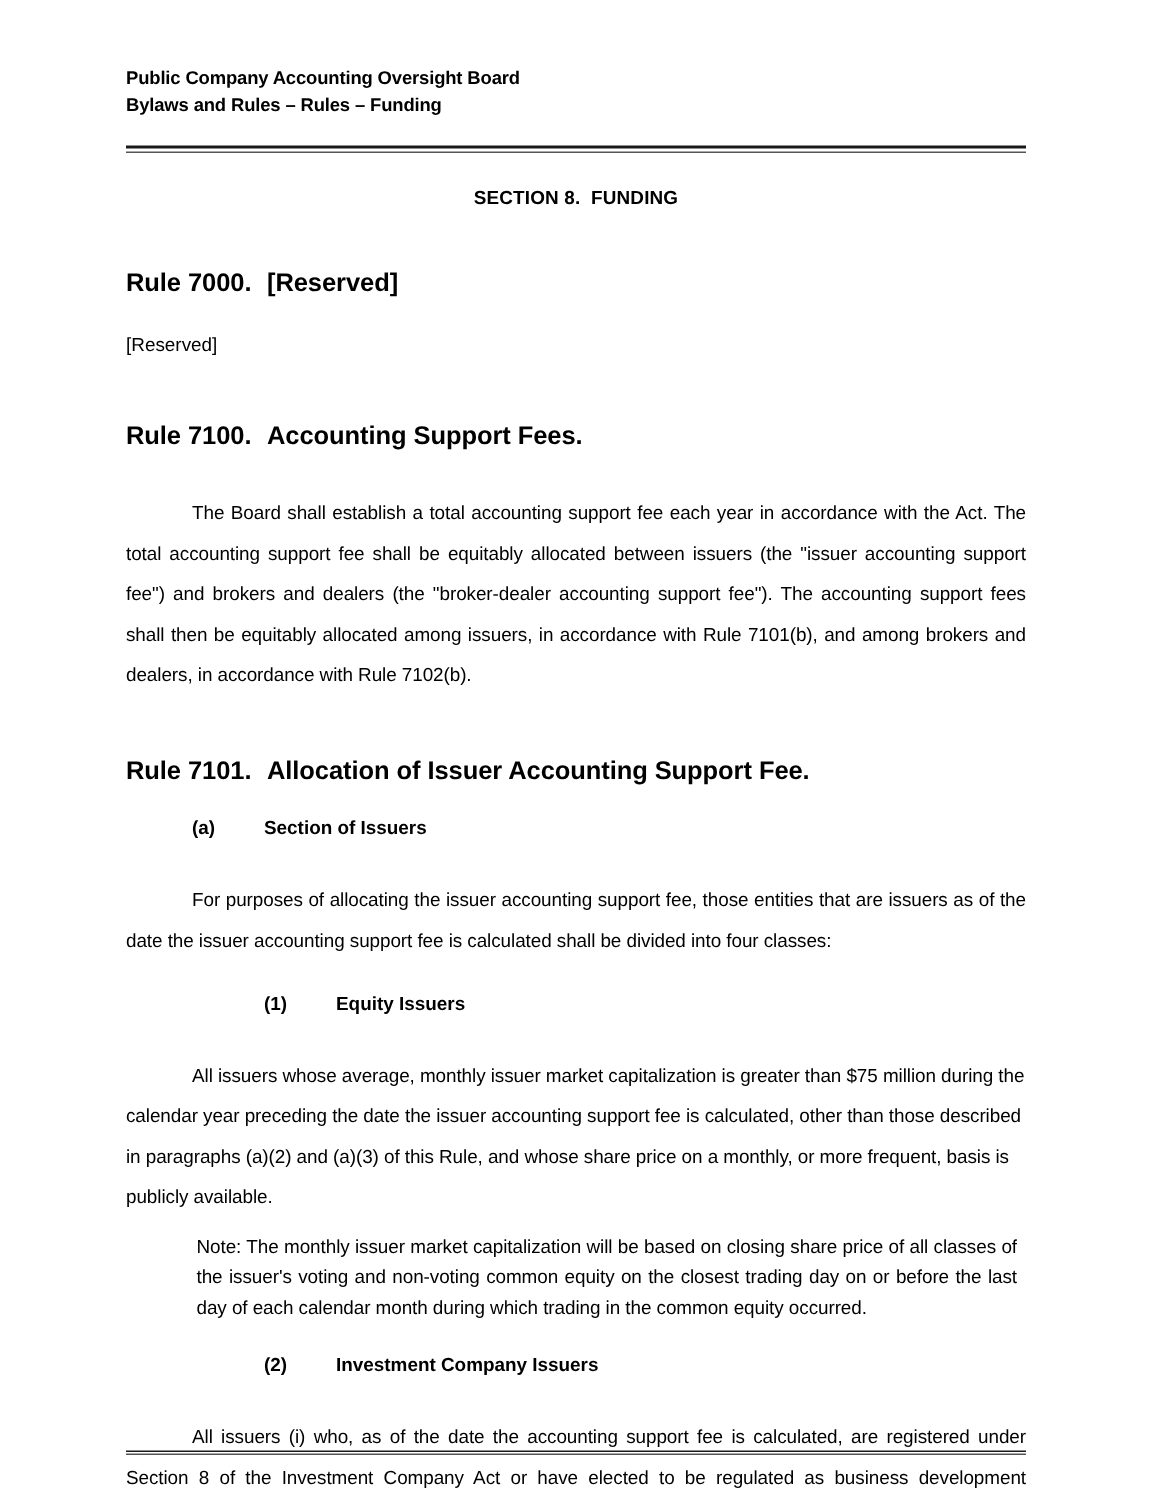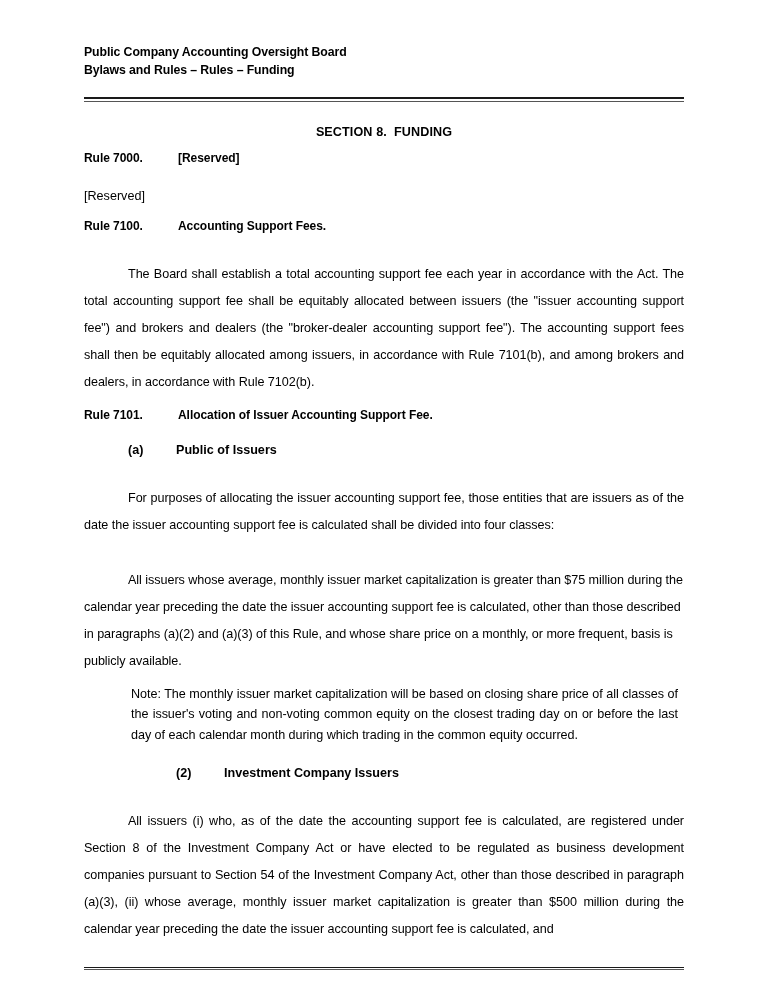--- a/index.html
+++ b/index.html
@@ -46,23 +46,23 @@
     text-align: center;
     font-size: 12.6px;
     font-weight: bold;
     letter-spacing: 0.1px;
     margin-top: 23px;
     white-space: pre;
   }
 
   
   .rule-heading {
-    font-size: 12px;
+    font-size: 17px;
     font-weight: bold;
-    margin-top: 12px;
+    margin-top: 40px;
     letter-spacing: -0.05px;
     white-space: nowrap;
   }
   .rule-heading .rule-num {
     display: inline-block;
     width: 94px;
   }
 
   
   .plain {
@@ -164,25 +164,28 @@
   </div>
 
   <div class="body-para">The Board shall establish a total accounting support fee each year in accordance with the Act.  The total accounting support fee shall be equitably allocated between issuers (the "issuer accounting support fee") and brokers and dealers (the "broker-dealer accounting support fee").  The accounting support fees shall then be equitably allocated among issuers, in accordance with Rule 7101(b), and among brokers and dealers, in accordance with Rule 7102(b).</div>
 
 
   <div class="rule-heading">
     <span class="rule-num">Rule 7101.</span><span>Allocation of Issuer Accounting Support Fee.</span>
   </div>
 
   <div class="sub-heading level-a">
-    <span class="marker">(a)</span><span>Public of Issuers</span>
+    <span class="marker">(a)</span><span>Section of Issuers</span>
   </div>
 
   <div class="body-para">For purposes of allocating the issuer accounting support fee, those entities that are issuers as of the date the issuer accounting support fee is calculated shall be divided into four classes:</div>
 
+  <div class="sub-heading level-1">
+    <span class="marker">(1)</span><span>Equity Issuers</span>
+  </div>
 
   <div class="body-para ragged">All issuers whose average, monthly issuer market capitalization is greater than $75 million during the calendar year preceding the date the issuer accounting support fee is calculated, other than those described in paragraphs (a)(2) and (a)(3) of this Rule, and whose share price on a monthly, or more frequent, basis is publicly available.</div>
 
   <div class="note-block">Note:  The monthly issuer market capitalization will be based on closing share price of all classes of the issuer's voting and non-voting common equity on the closest trading day on or before the last day of each calendar month during which trading in the common equity occurred.</div>
 
   <div class="sub-heading level-1">
     <span class="marker">(2)</span><span>Investment Company Issuers</span>
   </div>
 
   <div class="body-para">All issuers (i) who, as of the date the accounting support fee is calculated, are registered under Section 8 of the Investment Company Act or have elected to be regulated as business development companies pursuant to Section 54 of the Investment Company Act, other than those described in paragraph (a)(3), (ii) whose average, monthly issuer market capitalization is greater than $500 million during the calendar year preceding the date the issuer accounting support fee is calculated, and</div>

